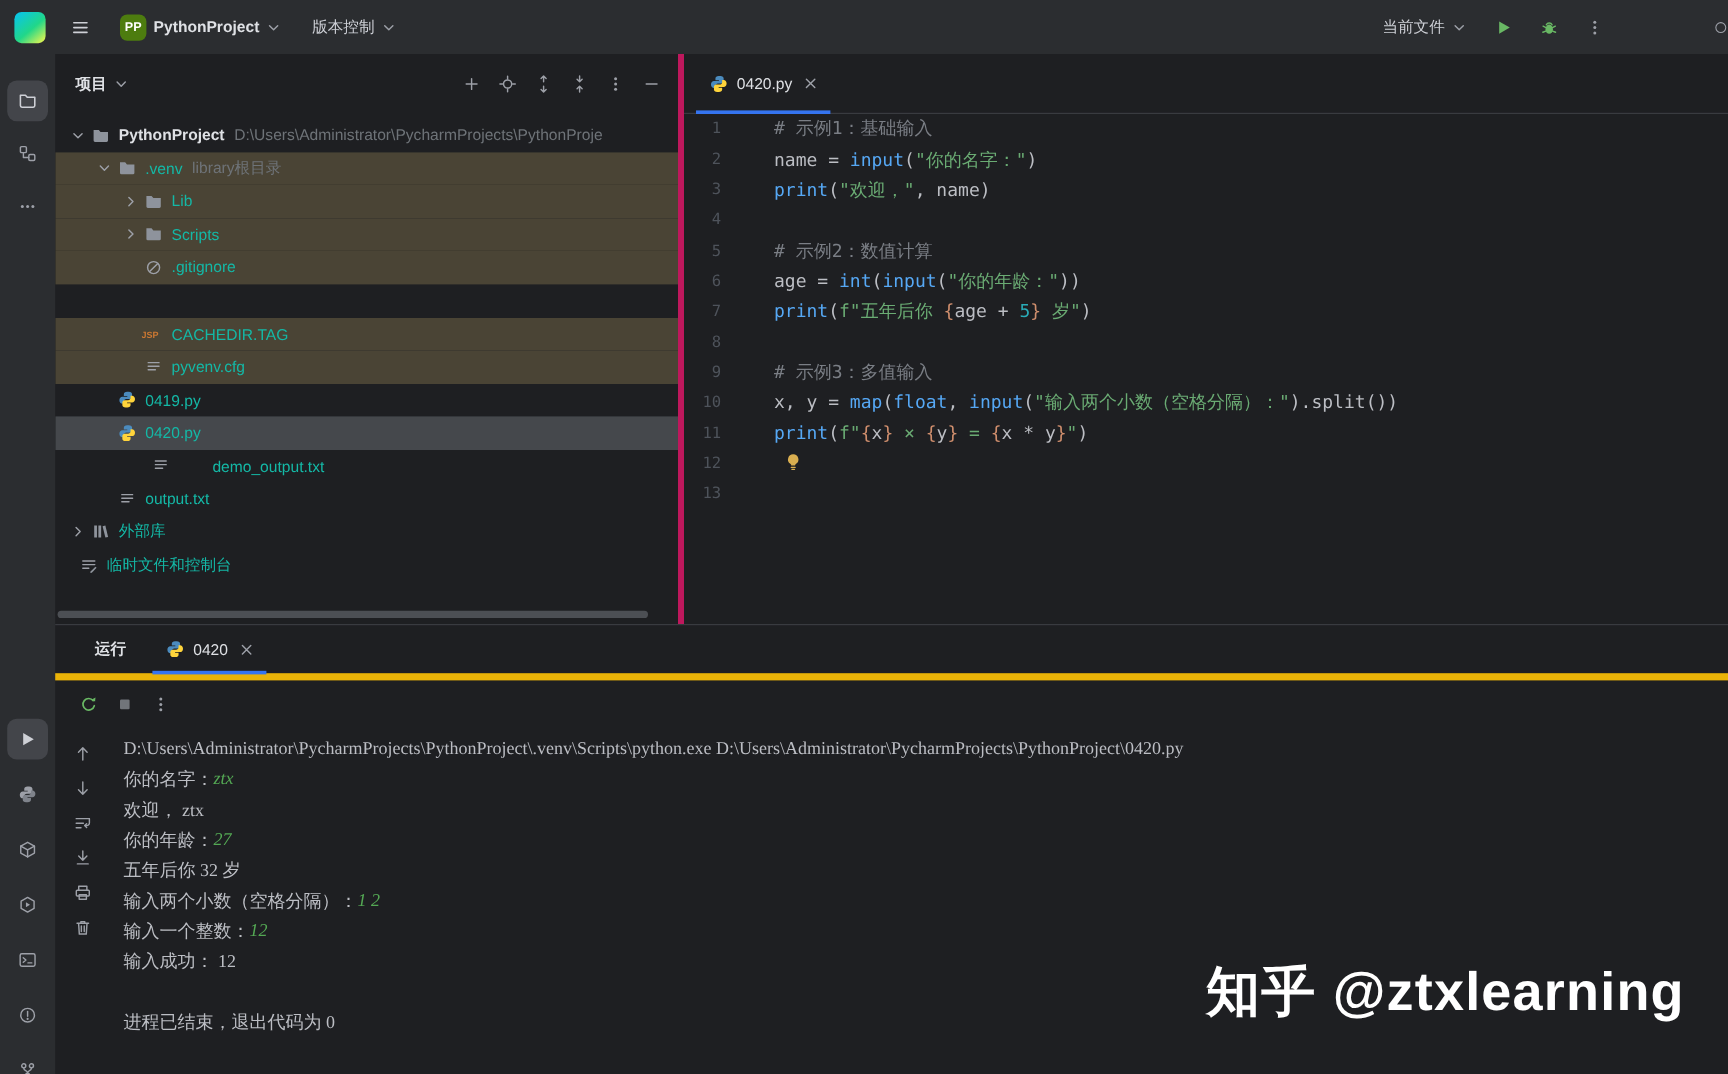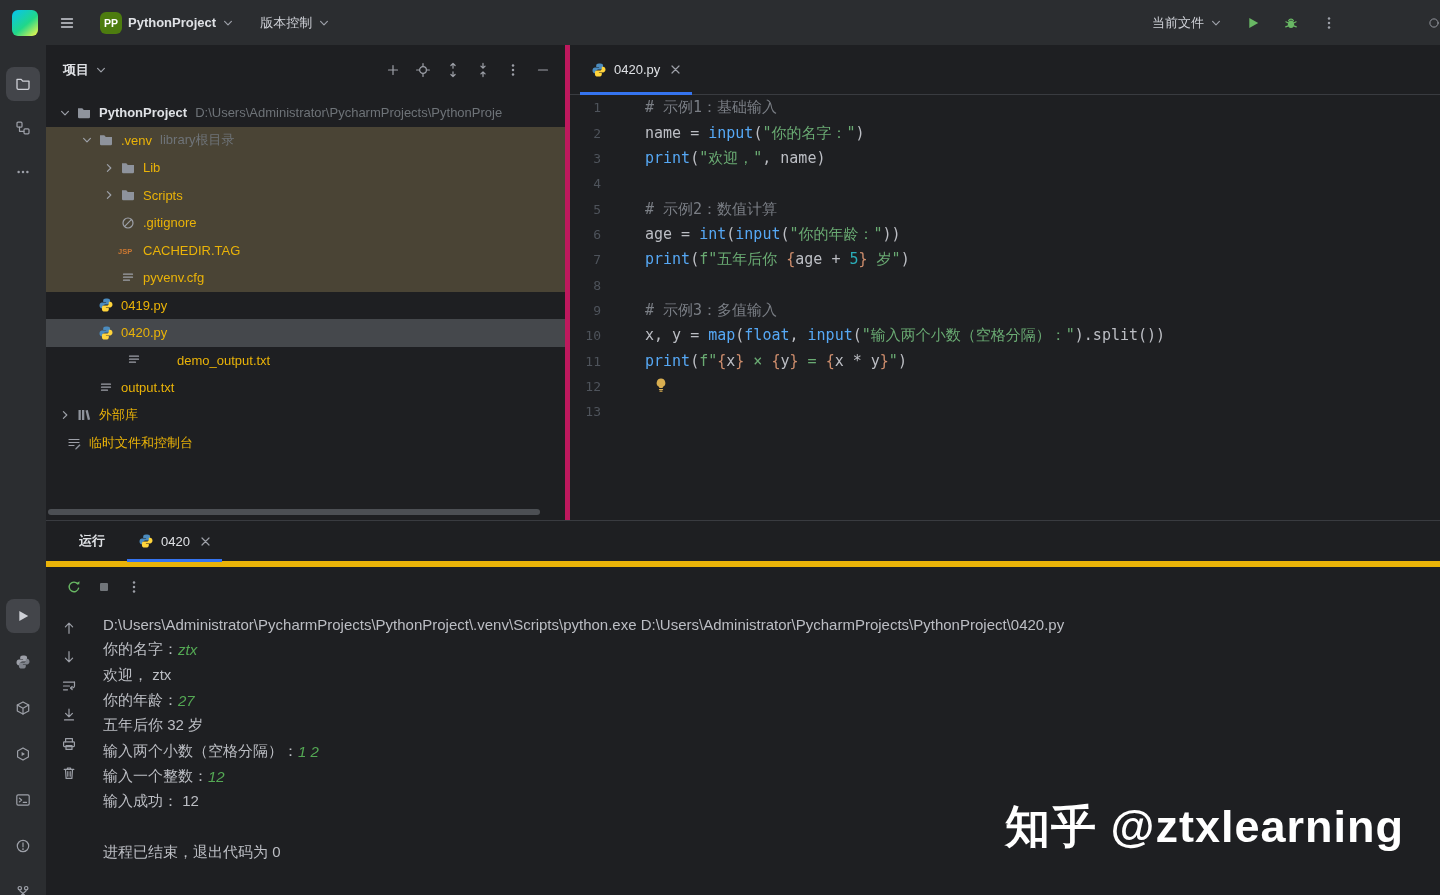--- a/index.html
+++ b/index.html
@@ -42,21 +42,21 @@
   .panel-header{flex:0 0 50px;display:flex;align-items:center;padding:0 10px 0 17px}
   .panel-title{font-size:13px;font-weight:600;color:#DFE1E5;margin-right:6px;cursor:pointer}
   .header-icons{margin-left:auto;display:flex;gap:6px}
   .hicon{width:24px;height:24px;border-radius:6px;display:flex;align-items:center;justify-content:center;cursor:pointer}
   .tree{flex:1;padding-top:4px;font-size:13px;overflow:hidden}
   .tree-row{height:27.5px;display:flex;align-items:center;white-space:nowrap;cursor:pointer}
   .tree-row.libbg{background:#4A4435}
   .tree-row.selected{background:#45484C}
   .tw-chev{width:18px;display:inline-flex;justify-content:center;align-items:center;flex:0 0 18px}
   .tw-icon{width:20px;display:inline-flex;justify-content:center;align-items:center;flex:0 0 20px;margin-right:5px}
-  .tw-label{color:#eab308}
+  .tw-label{color:#14b8a6}
   .tw-label.bold{color:#DFE1E5;font-weight:700}
   .tw-dim{color:#6E7378;margin-left:8px}
   .hscroll{position:absolute;bottom:5px;left:2px;width:492px;height:6px;border-radius:3px;background:#55585D;opacity:.85}
 
   
   .editor{flex:1;display:flex;flex-direction:column;min-width:0}
   .tabbar{flex:0 0 50px;border-bottom:1px solid #393B40;display:flex;align-items:stretch;padding-left:10px}
   .tab{display:flex;align-items:center;gap:7px;padding:0 11px;position:relative;font-size:13px;color:#DFE1E5;cursor:pointer}
   .tab.active::after{content:"";position:absolute;left:0;right:0;bottom:-1px;height:3px;background:#3574F0}
   .ticon{display:inline-flex;align-items:center}
@@ -68,21 +68,21 @@
   .tk-cm{color:#7A7E85}.tk-st{color:#6AAB73}.tk-fn{color:#56A8F5}
   .tk-nu{color:#2AACB8}.tk-br{color:#CF8E6D}.tk-tx{color:#BCBEC4}
   .bulb{display:inline-flex;margin:2px 6px 0 8px}
 
   
   .run-panel{flex:1;border-top:1px solid #393B40;display:flex;flex-direction:column;min-height:0}
   .run-tabbar{flex:0 0 46px;border-bottom:6px solid #eab308;display:flex;align-items:stretch;padding-left:33px}
   .run-title{font-size:13px;font-weight:600;color:#DFE1E5;display:flex;align-items:center;margin-right:22px}
   .run-toolbar{flex:0 0 40px;display:flex;align-items:center;padding-left:16px;gap:6px}
   .rt-icon{width:24px;height:24px;display:flex;align-items:center;justify-content:center;cursor:pointer}
-  .console{flex:1;display:flex;font-family:Liberation Sans, sans-serif;font-size:15px;min-height:0}
+  .console{flex:1;display:flex;font-family:Liberation Serif, serif;font-size:15px;min-height:0}
   .console-gutter{flex:0 0 46px;display:flex;flex-direction:column;align-items:center;padding-top:6px}
   .g-icon{width:26px;height:29px;display:flex;align-items:center;justify-content:center;cursor:pointer}
   .console-body{flex:1;padding:5px 0 0 11px;overflow:hidden}
   .console-line{height:25.3px;display:flex;align-items:center;white-space:pre}
   .cl-t{color:#BCBEC4}
   .cl-i{color:#54A854;font-style:italic}
 
   
   .watermark{position:absolute;right:36px;bottom:38px;font-size:45px;font-weight:700;color:#FFFFFF;
     letter-spacing:1px;pointer-events:none}
@@ -329,21 +329,21 @@
               <div class="tree-row libbg" style="padding-left: 54px;">
                 <span class="tw-chev"></span>
                 <span class="tw-icon">
                   <svg width="16" height="16" viewBox="0 0 16 16">
                     <circle cx="8" cy="8" r="5" stroke="#9DA0A8" stroke-width="1.2" fill="none" stroke-linecap="round" stroke-linejoin="round"></circle>
                     <path d="M4.7 11.3 11.3 4.7" stroke="#9DA0A8" stroke-width="1.2" fill="none" stroke-linecap="round" stroke-linejoin="round"></path>
                   </svg>
                 </span>
                 <span class="tw-label">.gitignore</span>
               </div>
-              <div class="tree-row libbg" style="padding-left: 54px;">
+              <div class="tree-row libbg" style="padding-left: 54px; margin-top: 28px;">
                 <span class="tw-chev"></span>
                 <span class="tw-icon">
                   <svg width="20" height="16" viewBox="0 0 20 16">
                     <text x="0" y="11.5" font-size="7.5" font-weight="700" fill="#CC7832" font-family="Liberation Sans,sans-serif">JSP</text>
                   </svg>
                 </span>
                 <span class="tw-label">CACHEDIR.TAG</span>
               </div>
               <div class="tree-row libbg" style="padding-left: 54px;">
                 <span class="tw-chev"></span>

